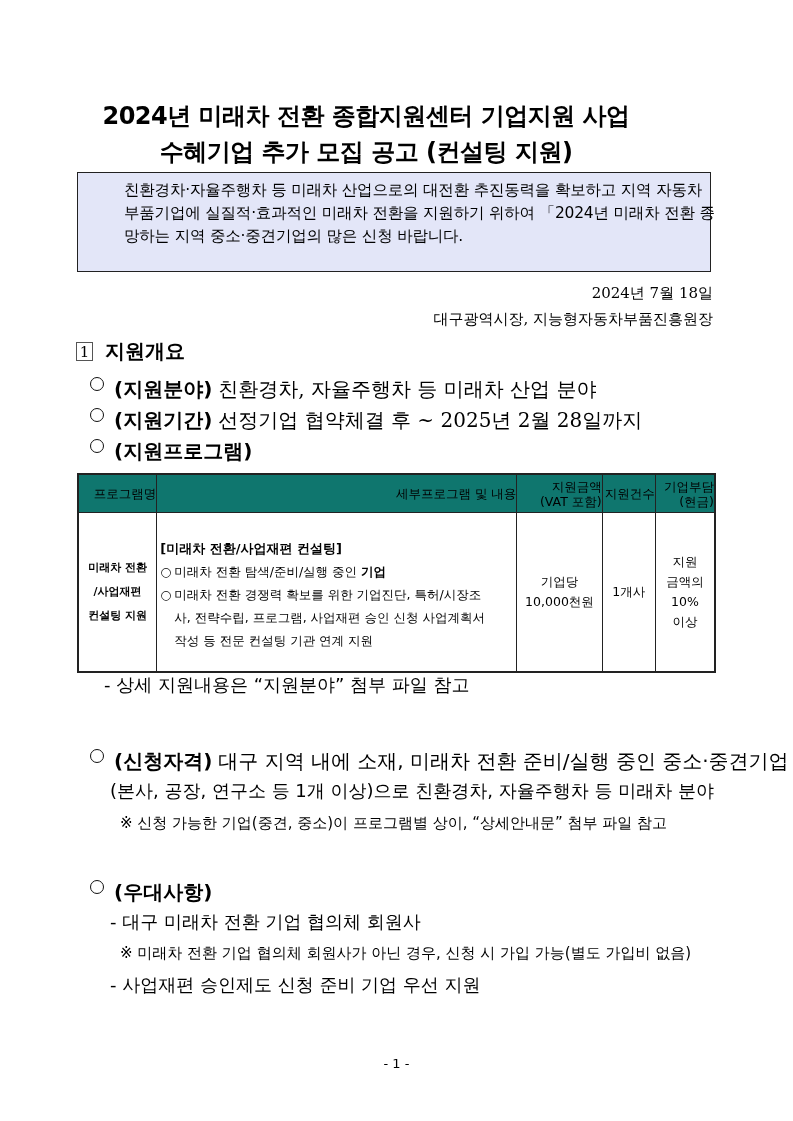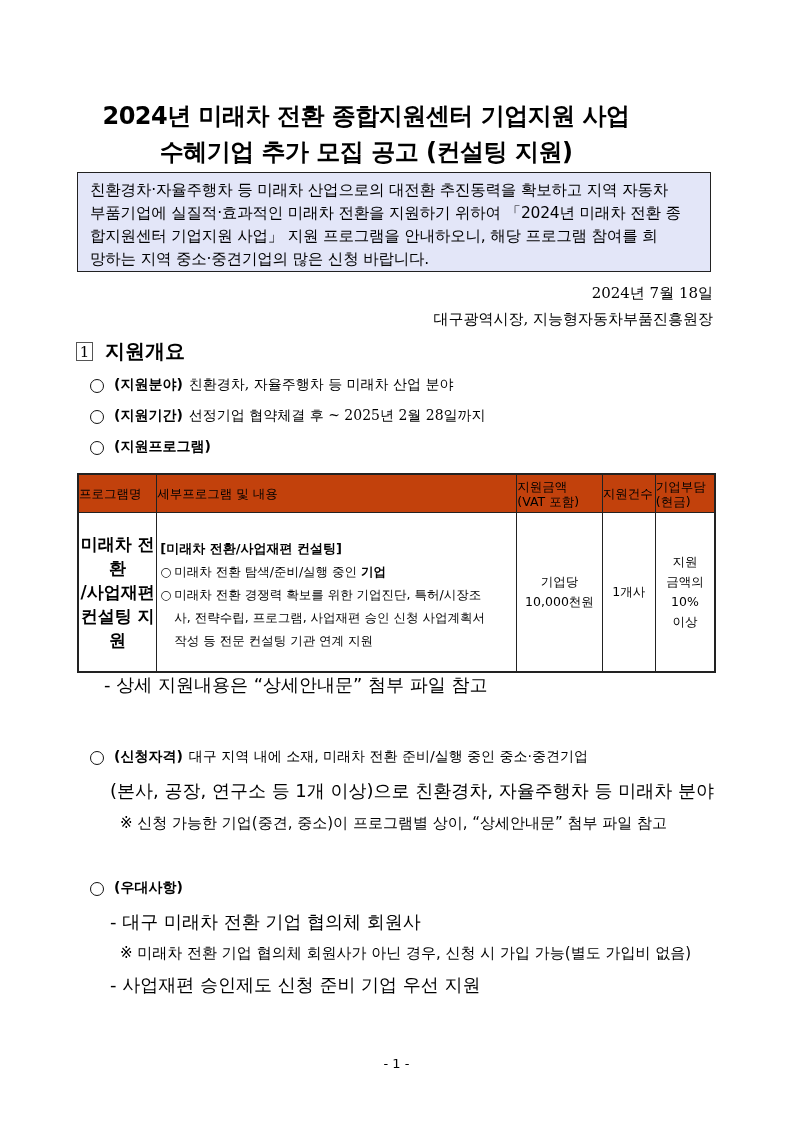--- a/index.html
+++ b/index.html
@@ -2,59 +2,58 @@
 <html><head>
 <meta charset="utf-8">
 <style>
   html, body { margin: 0; padding: 0; background: #ffffff; }
   body { width: 793px; height: 1121px; position: relative; overflow: hidden;
          font-family: "DejaVu Sans", "Liberation Sans", sans-serif; color: #000; }
   .abs { position: absolute; white-space: nowrap; }
   .title { left: 0; width: 732px; text-align: center; font-weight: bold; font-size: 24px; letter-spacing: -0.5px; }
   .summary-box { left: 77px; top: 172px; width: 634px; height: 100px; border: 1.5px solid #222;
                  background: #e3e6f8; box-sizing: border-box; padding: 6px 10px 0 12px; }
-  .summary-box .line { font-size: 15.5px; line-height: 23px; white-space: nowrap; letter-spacing: -0.2px; }
+  .summary-box .line { font-size: 15.5px; line-height: 23px; white-space: nowrap; letter-spacing: -0.2px; margin-left: 34px; }
   .serif { font-family: "DejaVu Serif", "Liberation Serif", serif; }
   .date { right: 80px; top: 284px; font-size: 15px; }
   .issuer { right: 80px; top: 310px; font-size: 15px; }
   .sec-head { left: 76px; top: 338px; font-size: 20px; font-weight: bold; display: flex; align-items: center; }
   .num-box { display: inline-block; width: 17px; height: 19px; border: 1px solid #555; font-size: 15px;
              font-weight: normal; text-align: center; line-height: 19px; margin-right: 12px; box-sizing: border-box; }
-  .bullet-line { font-size: 14px; display: flex; align-items: center; }
+  .bullet-line { font-size: 20px; display: flex; align-items: flex-start; }
   .bullet-line .mark { display: inline-block; width: 14px; height: 14px; border: 1.6px solid #111; border-radius: 50%;
                        margin-right: 10px; box-sizing: border-box; position: relative; top: 1px; }
   .bullet-line .mark.thin { border-width: 1px; }
   .bold { font-weight: bold; }
   .plain { font-weight: normal; margin-left: 6px; }
   table.prog { position: absolute; left: 77px; top: 473px; width: 639px; border-collapse: collapse; font-size: 12.5px; }
   table.prog th, table.prog td { border: 1px solid #222; padding: 0; }
   table.prog { border: 2px solid #222; }
-  table.prog th { background: #c2410c; font-weight: normal; height: 37px; line-height: 15px; text-align: left; }
+  table.prog th { background: #0f766e; font-weight: normal; height: 37px; line-height: 15px; text-align: right; }
   table.prog td { height: 154px; vertical-align: middle; text-align: center; }
   .c1 { width: 77px; } .c2 { width: 358px; } .c3 { width: 84px; } .c4 { width: 52px; } .c5 { width: 58px; }
-  .prog-name { font-weight: bold; font-size: 17px; line-height: 24px; }
+  .prog-name { font-weight: bold; font-size: 11px; line-height: 24px; }
   .prog-detail { text-align: left !important; padding: 4px 6px 0 3px !important; font-size: 12.5px; line-height: 23px; }
   .prog-detail .subhead { font-weight: bold; font-size: 13px; }
   .prog-detail .item { display: flex; }
   .prog-detail .item .o { width: 14px; flex: none; }
   .cell-text { line-height: 20px; }
   .note { font-size: 15px; }
   .dash-line { font-size: 18px; }
   .page-num { left: 0; width: 793px; text-align: center; top: 1056px; font-size: 13px; }
 </style>
 </head>
 <body>
 
 <div class="abs title" style="top:100px;">2024년 미래차 전환 종합지원센터 기업지원 사업</div>
 <div class="abs title" style="top:136px;">수혜기업 추가 모집 공고 (컨설팅 지원)</div>
 
 <div class="abs summary-box">
   <div class="line">친환경차·자율주행차 등 미래차 산업으로의 대전환 추진동력을 확보하고 지역 자동차</div>
   <div class="line">부품기업에 실질적·효과적인 미래차 전환을 지원하기 위하여 「2024년 미래차 전환 종</div>
-  <div class="line">합지원센터 기업지원 사업」 지원 프로그램을 안내하오니, 해당 프로그램 참여를 희</div>
   <div class="line">망하는 지역 중소·중견기업의 많은 신청 바랍니다.</div>
 </div>
 
 <div class="abs date serif">2024년 7월 18일</div>
 <div class="abs issuer serif">대구광역시장, 지능형자동차부품진흥원장</div>
 
 <div class="abs sec-head">
   <span class="num-box serif">1</span>
   <span>지원개요</span>
 </div>
@@ -120,21 +119,21 @@
       <td class="cell-text">
         <div>지원</div>
         <div>금액의</div>
         <div>10%</div>
         <div>이상</div>
       </td>
     </tr>
   </tbody>
 </table>
 
-<div class="abs dash-line" style="left:104px; top:673px;">- 상세 지원내용은 “상세안내문” 첨부 파일 참고</div>
+<div class="abs dash-line" style="left:104px; top:673px;">- 상세 지원내용은 “지원분야” 첨부 파일 참고</div>
 
 <div class="abs bullet-line" style="left:90px; top:748px;">
   <span class="mark thin"></span>
   <span class="bold">(신청자격)</span>
   <span class="plain">대구 지역 내에 소재, 미래차 전환 준비/실행 중인 중소·중견기업</span>
 </div>
 <div class="abs dash-line" style="left:110px; top:779px;">(본사, 공장, 연구소 등 1개 이상)으로 친환경차, 자율주행차 등 미래차 분야</div>
 <div class="abs note" style="left:120px; top:814px;">※ 신청 가능한 기업(중견, 중소)이 프로그램별 상이, “상세안내문” 첨부 파일 참고</div>
 
 <div class="abs bullet-line" style="left:90px; top:879px;">

